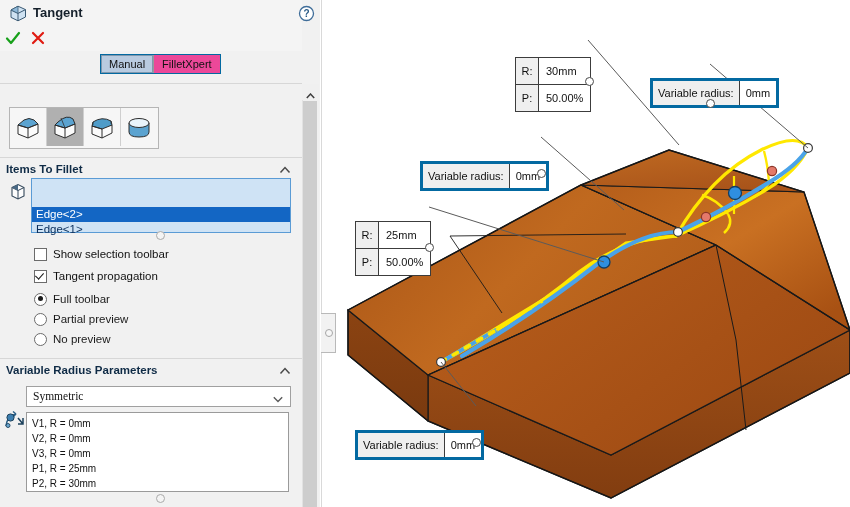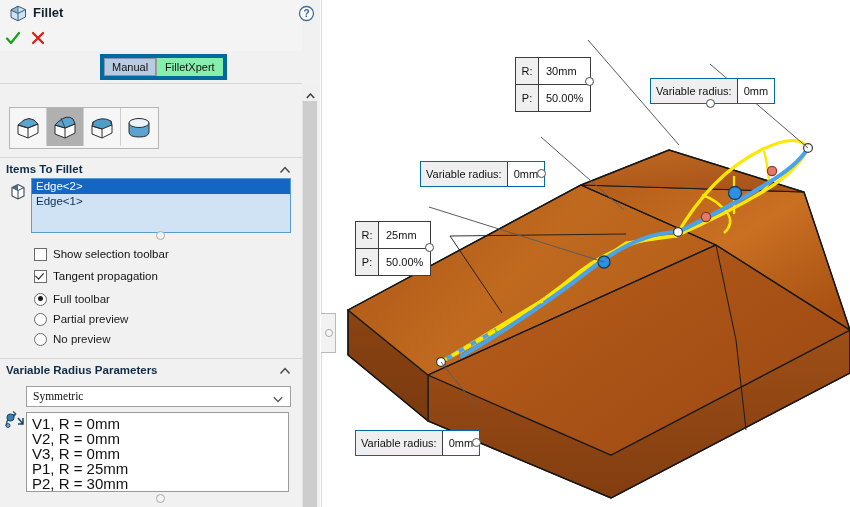--- a/index.html
+++ b/index.html
@@ -18,78 +18,78 @@
   .pm-header{position:absolute;left:0;top:0;width:302px;height:27px;background:#f4f4f4;}
   .pm-title{position:absolute;left:33px;top:5px;font-size:13px;font-weight:bold;color:#15202b;}
   .pm-icon-part{position:absolute;left:8px;top:4px;width:20px;height:19px;}
   .help-btn{position:absolute;left:298px;top:5px;width:17px;height:17px;cursor:pointer;}
 
   .ok-cancel{position:absolute;left:0;top:27px;width:302px;height:24px;background:#f4f4f4;}
   .ok-mark{position:absolute;left:5px;top:30px;width:16px;height:16px;cursor:pointer;}
   .cancel-mark{position:absolute;left:30px;top:30px;width:16px;height:16px;cursor:pointer;}
 
   .mode-tabs{position:absolute;left:100px;top:54px;height:18px;display:flex;
-     border:4px solid #0369a1;background:#86efac;align-items:flex-end;}
+     border:1px solid #0369a1;background:#ec4899;align-items:flex-end;}
   .mode-tab{padding:0 8px;height:18px;line-height:18px;font-size:11px;color:#111;cursor:pointer;
      display:flex;align-items:center;}
   .mode-tab.sel{background:#b9cbe0;border-right:1px solid #9a9a9a;box-shadow:inset 0 0 0 1px #7f97ad;}
 
   .hrule{position:absolute;left:0;width:302px;height:1px;background:#d7d7d7;}
 
   .sect-hd{position:absolute;left:0;width:302px;height:20px;}
   .sect-hd .t{position:absolute;left:6px;top:2px;font-size:11.5px;font-weight:bold;color:#0f2b46;}
   .chev{position:absolute;right:11px;top:4px;width:12px;height:10px;cursor:pointer;}
 
   .ft-box{position:absolute;left:9px;top:107px;width:148px;height:40px;border:1px solid #b5b5b5;background:#f6f6f6;display:flex;}
   .ft-btn{width:36px;height:38px;margin:0;border-right:1px solid #cfcfcf;display:flex;align-items:center;justify-content:center;cursor:pointer;background:transparent;}
   .ft-btn:last-child{border-right:none;}
   .ft-btn.sel{background:#b0b0b0;}
 
   .sel-list{position:absolute;left:31px;top:178px;width:258px;height:53px;border:1px solid #5a9bd5;background:#cfe3f5;}
   .sel-row{height:15px;line-height:15px;padding-left:4px;font-size:11.5px;color:#0a2f5c;cursor:pointer;}
-  .sel-row.active{background:#1366c4;color:#fff;}
+  .sel-row.active{background:#1366c4;color:#fff;margin-top:28px;}
   .grip{position:absolute;width:7px;height:7px;border:1px solid #aaa;border-radius:50%;background:#f4f4f4;}
 
   .cube-icon{position:absolute;left:8px;top:182px;width:20px;height:20px;}
 
   .chk-row{position:absolute;left:34px;height:16px;display:flex;align-items:center;cursor:pointer;}
   .chkbox{width:11px;height:11px;border:1px solid #6b6b6b;background:#fff;margin-right:6px;position:relative;}
   .chkbox.on:after{content:"";position:absolute;left:2px;top:0px;width:4px;height:7px;border:solid #1a1a1a;border-width:0 1.6px 1.6px 0;transform:rotate(42deg);}
   .chk-row .lbl{font-size:11.5px;color:#111;}
 
   .rad-row{position:absolute;left:34px;height:16px;display:flex;align-items:center;cursor:pointer;}
   .radio{width:11px;height:11px;border:1px solid #6b6b6b;border-radius:50%;background:#fff;margin-right:6px;position:relative;}
   .radio.on:after{content:"";position:absolute;left:2.5px;top:2.5px;width:5px;height:5px;border-radius:50%;background:#1a1a1a;}
 
   .combo{position:absolute;left:26px;top:386px;width:263px;height:19px;border:1px solid #a0a0a0;background:#fff;cursor:pointer;}
   .combo .val{position:absolute;left:6px;top:3px;font-size:11.5px;color:#111;font-family:Liberation Serif, serif;}
   .combo .arrow{position:absolute;right:7px;top:6px;width:10px;height:7px;}
 
   .vr-list{position:absolute;left:26px;top:412px;width:263px;height:80px;border:1px solid #9a9a9a;background:#fff;padding:3px 0 0 5px;box-sizing:border-box;}
-  .vr-item{height:15px;line-height:15px;font-size:15px;color:#111;cursor:pointer;}
+  .vr-item{height:15px;line-height:15px;font-size:10px;color:#111;cursor:pointer;}
 
   .vr-icon{position:absolute;left:4px;top:411px;width:22px;height:20px;}
 
   
   .sb-track{position:absolute;left:302px;top:84px;width:16px;height:423px;background:#f0f0f0;border-left:1px solid #e2e2e2;cursor:pointer;}
   .sb-up{position:absolute;left:302px;top:84px;width:16px;height:16px;background:#f0f0f0;cursor:pointer;}
   .sb-thumb{position:absolute;left:303px;top:101px;width:14px;height:406px;background:#cdcdcd;cursor:pointer;}
   .sb-arrow{position:absolute;left:306px;top:89px;width:9px;height:6px;}
 
   
   .splitter{position:absolute;left:321px;top:0px;width:14px;height:507px;background:#ffffff;border-left:1px solid #d9d9d9;cursor:col-resize;}
   .split-handle{position:absolute;left:321px;top:313px;width:14px;height:38px;background:#f2f2f2;border:1px solid #b9b9b9;border-left:none;cursor:col-resize;}
   .split-dot{position:absolute;left:325px;top:329px;width:6px;height:6px;border:1px solid #a5a5a5;border-radius:50%;background:#f7f7f7;}
 
   
   #view{position:absolute;left:336px;top:0;width:514px;height:507px;background:#ffffff;overflow:hidden;}
   #view svg{display:block;}
 
   
-  .callout{position:absolute;background:#14b8a6;border:1px solid #0369a1;display:flex;font-size:11px;color:#111;}
+  .callout{position:absolute;background:#14b8a6;border:3px solid #0369a1;display:flex;font-size:11px;color:#111;}
   .callout .k{background:#efefef;border-right:1px solid #3c3c3c;padding:0 5px;display:flex;align-items:center;}
   .callout .v{padding:0 6px;display:flex;align-items:center;background:#fff;}
   .callout2{position:absolute;background:#fff;border:1px solid #3c3c3c;font-size:11px;color:#111;}
   .callout2 .r{display:flex;height:26px;}
   .callout2 .r+.r{border-top:1px solid #3c3c3c;}
   .callout2 .k{background:#efefef;border-right:1px solid #3c3c3c;width:22px;display:flex;align-items:center;justify-content:center;}
   .callout2 .v{padding:0 7px;display:flex;align-items:center;}
   .anchor{position:absolute;width:7px;height:7px;border:1px solid #4a4a4a;border-radius:50%;background:#fff;}
 </style>
 </head>
@@ -102,21 +102,21 @@
 
       <div class="pm-header"></div>
       <div class="pm-icon-part">
         <svg width="20" height="19" viewBox="0 0 20 19">
           <path d="M3 6 L10 2.2 L17.5 5.6 L17.5 13 L10 16.8 L3 13.4 Z" fill="#cfe2f2" stroke="#3a5a74" stroke-width="1"></path>
           <path d="M3 6 L10 9.4 L17.5 5.6" fill="none" stroke="#3a5a74" stroke-width="1"></path>
           <path d="M10 9.4 L10 16.8" fill="none" stroke="#3a5a74" stroke-width="1"></path>
           <path d="M3 6 L10 2.2 L10 9.4 Z" fill="#8fb9d9" stroke="#3a5a74" stroke-width="0.8"></path>
         </svg>
       </div>
-      <div class="pm-title">Fillet</div>
+      <div class="pm-title">Tangent</div>
       <div class="help-btn">
         <svg width="17" height="17" viewBox="0 0 17 17">
           <circle cx="8.5" cy="8.5" r="7" fill="#fff" stroke="#3f6d99" stroke-width="1.3"></circle>
           <text x="8.5" y="12.3" font-size="10" font-family="Liberation Sans" text-anchor="middle" fill="#2a5b87" font-weight="bold">?</text>
         </svg>
       </div>
 
       <div class="ok-cancel"></div>
       <div class="ok-mark">
         <svg width="16" height="16" viewBox="0 0 16 16">

